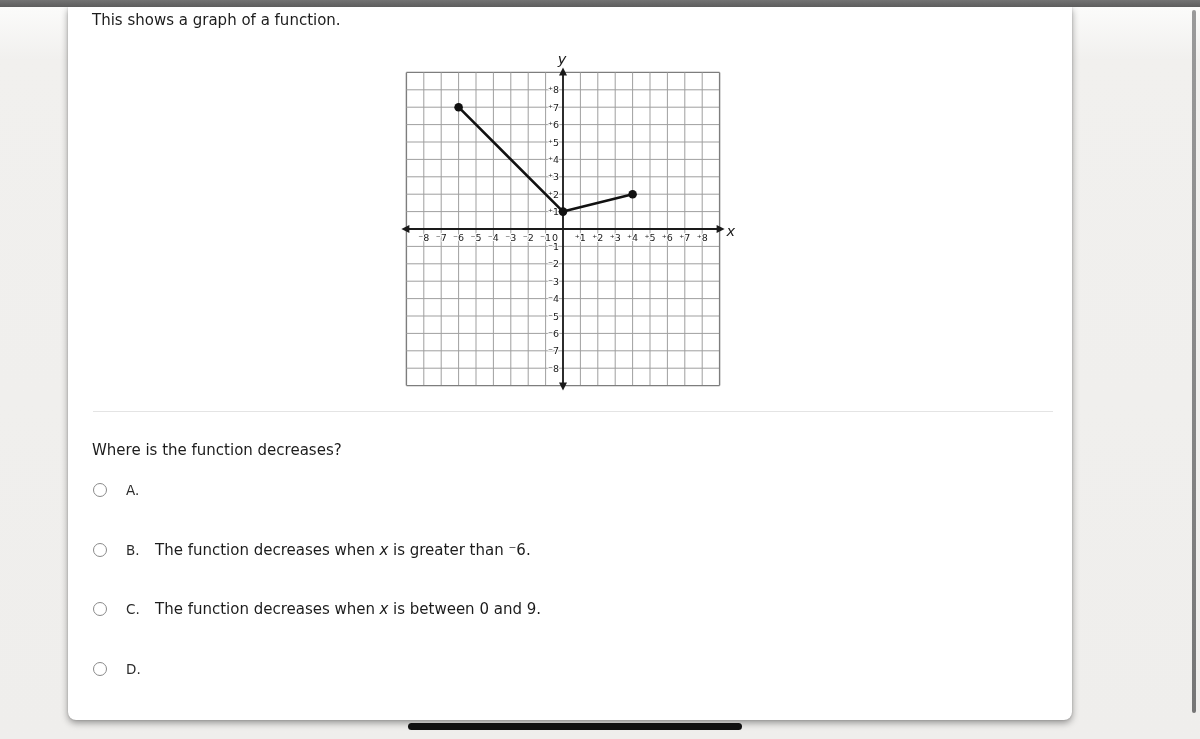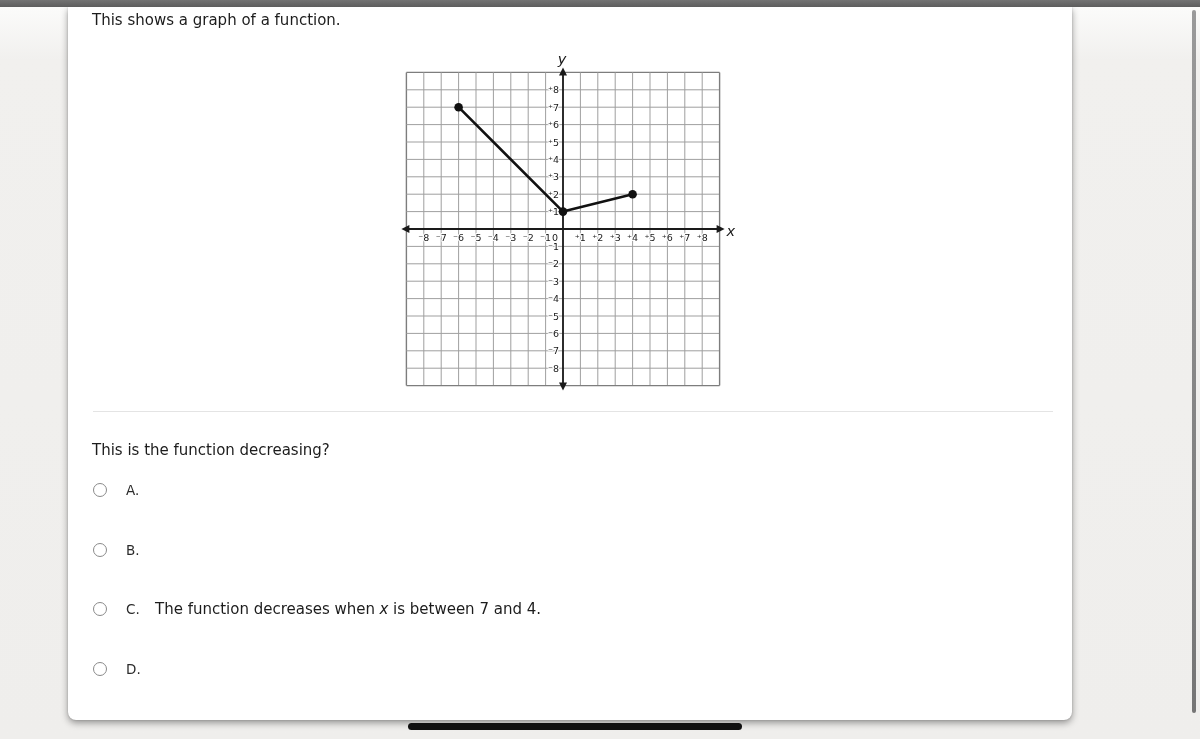--- a/index.html
+++ b/index.html
@@ -119,36 +119,37 @@
         <text x="167" y="19" text-anchor="middle" class="axisname">y</text>
         <text x="331.6" y="190.5" text-anchor="start" class="axisname">x</text>
         <polyline points="63.6,62.2 168.0,166.6 237.6,149.2" fill="none" stroke="#111111" stroke-width="2.6" stroke-linejoin="round" stroke-linecap="round"></polyline>
         <circle cx="63.60000000000001" cy="62.20000000000002" r="4.3" fill="#111111"></circle>
         <circle cx="168" cy="166.6" r="4.3" fill="#111111"></circle>
         <circle cx="237.6" cy="149.2" r="4.3" fill="#111111"></circle>
       </svg>
 
     <div class="divider"></div>
 
-    <div class="question">This is the function decreasing?</div>
+    <div class="question">Where is the function decreases?</div>
 
     <div class="option" style="top:471px">
       <span class="radio"></span>
       <span class="letter">A.</span>
     </div>
 
     <div class="option" style="top:531px">
       <span class="radio"></span>
       <span class="letter">B.</span>
+      <span class="text"><span>The function decreases when</span><span class="var">x</span><span>is greater than ⁻6.</span></span>
     </div>
 
     <div class="option" style="top:590px">
       <span class="radio"></span>
       <span class="letter">C.</span>
-      <span class="text"><span>The function decreases when</span><span class="var">x</span><span>is between 7 and 4.</span></span>
+      <span class="text"><span>The function decreases when</span><span class="var">x</span><span>is between 0 and 9.</span></span>
     </div>
 
     <div class="option" style="top:650px">
       <span class="radio"></span>
       <span class="letter">D.</span>
     </div>
   </div>
 
   <div class="h-scroll"></div>
   <div class="v-scroll"></div>

